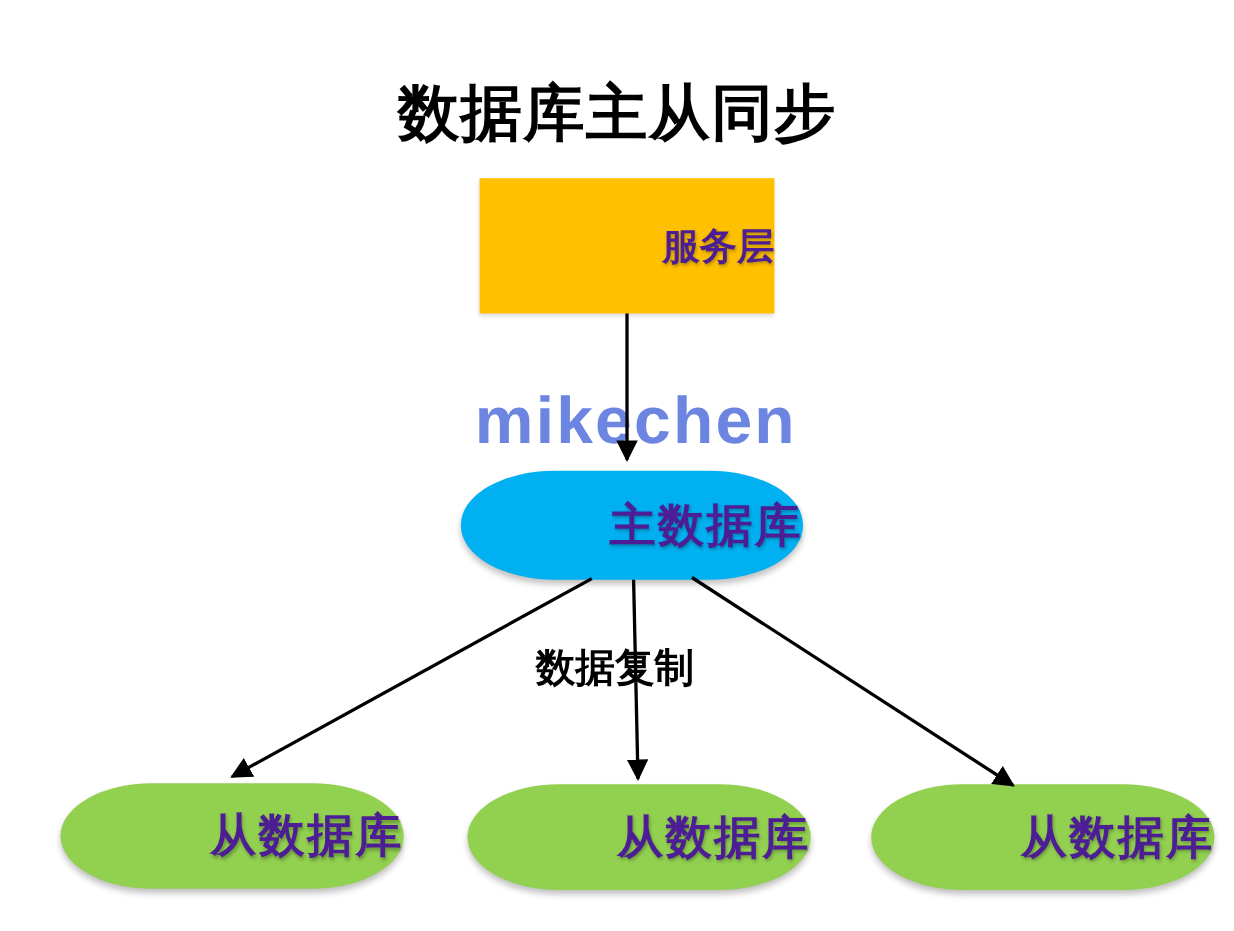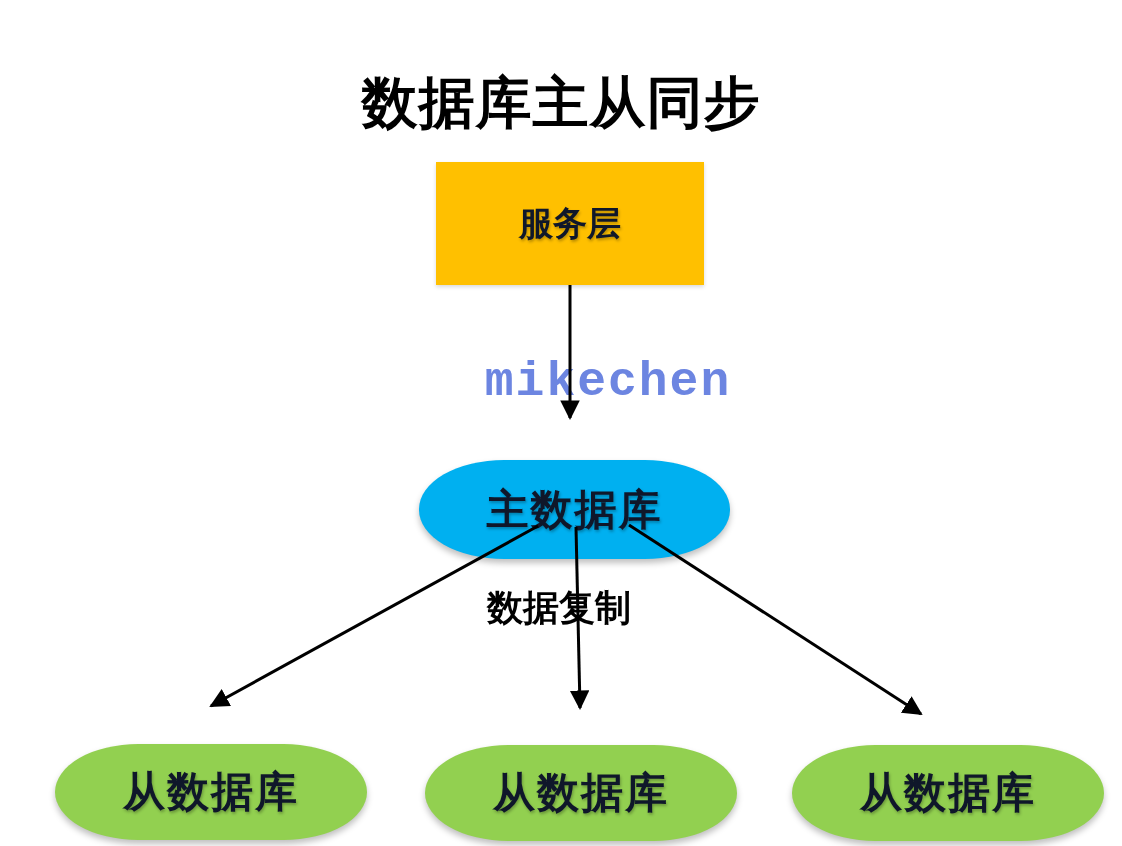--- a/index.html
+++ b/index.html
@@ -7,56 +7,54 @@
     padding: 0;
     background: #ffffff;
     font-family: "Liberation Sans", "DejaVu Sans", sans-serif;
   }
   .canvas {
     position: relative;
     width: 1122px;
     height: 846px;
     background: #ffffff;
     overflow: hidden;
-    font-family: Liberation Mono, monospace;
   }
   .diagram-title {
     position: absolute;
     left: 0;
     right: 0;
     top: 66px;
     text-align: center;
     font-size: 56px;
     font-weight: 900;
     color: #000000;
     letter-spacing: 1px;
   }
   .shape {
     position: absolute;
     display: flex;
     align-items: center;
-    justify-content: center;
-    color: #0f172a;
+    justify-content: flex-end;
+    color: #4c1d95;
     font-weight: 900;
     text-shadow: 1px 2px 3px rgba(0,0,0,0.28);
   }
   .service-box {
     left: 436px;
     top: 162px;
     width: 268px;
     height: 123px;
     font-size: 34px;
     box-shadow: 0 2px 4px rgba(0,0,0,0.15);
   }
   .db-ellipse {
     border-radius: 85px / 49px;
     box-shadow: 0 4px 6px rgba(0,0,0,0.25);
     font-size: 42px;
     letter-spacing: 2px;
-    margin-top: 32px;
   }
   .master-ellipse {
     left: 419px;
     top: 428px;
     width: 311px;
     height: 99px;
   }
   .slave-ellipse-1 { left: 55px;  top: 712px; width: 312px; height: 96px; }
   .slave-ellipse-2 { left: 425px; top: 713px; width: 312px; height: 96px; }
   .slave-ellipse-3 { left: 792px; top: 713px; width: 312px; height: 96px; }
@@ -73,24 +71,24 @@
     top: 350px;
     transform: translate(-50%, -50%);
   }
   .replicate-label {
     left: 559px;
     top: 608px;
     transform: translate(-50%, -50%);
   }
   .watermark {
     position: absolute;
-    left: 608px;
+    left: 578px;
     top: 382px;
     transform: translate(-50%, -50%);
-    font-size: 48px;
+    font-size: 60px;
     font-weight: 900;
     letter-spacing: 2px;
     z-index: 2;
     white-space: nowrap;
   }
   .arrow-layer {
     position: absolute;
     left: 0;
     top: 0;
     width: 1122px;

